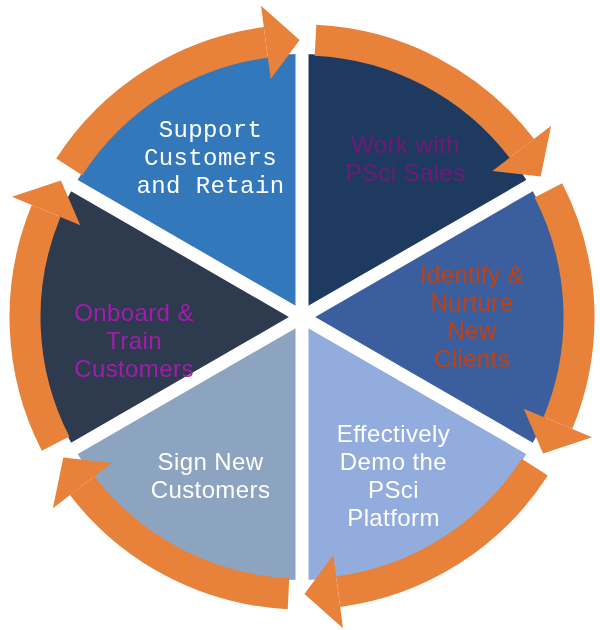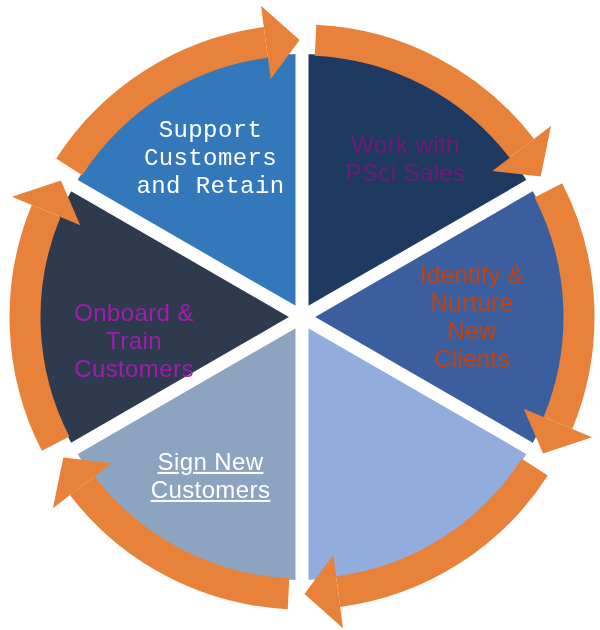--- a/index.html
+++ b/index.html
@@ -70,21 +70,25 @@
       <path d="M 69.2 166.9 A 277 277 0 0 1 265.8 42.4" fill="none" stroke="#E8823A" stroke-width="31"></path>
       <polygon points="261.0,5.7 270.7,79.1 299.6,40.0" fill="#E8823A"></polygon>
     </svg>
   <div id="label-layer">
       <div class="seg-label" style="left: 393.5px; top: 158.5px; color: #701a75; margin-left: 12px;">Work with
 PSci Sales</div>
       <div class="seg-label" style="left: 472px; top: 317px; color: #c2410c;">Identify &amp;
 Nurture
 New
 Clients</div>
-      <div class="seg-label" style="left: 210.5px; top: 475.5px; color: rgb(255, 255, 255); text-decoration: underline;">Sign New
+      <div class="seg-label" style="left: 393.5px; top: 475.5px; color: rgb(255, 255, 255);">Effectively
+Demo the
+PSci
+Platform</div>
+      <div class="seg-label" style="left: 210.5px; top: 475.5px; color: rgb(255, 255, 255);">Sign New
 Customers</div>
       <div class="seg-label" style="left: 134px; top: 317px; color: #a21caf; margin-top: 24px;">Onboard &amp;
 Train
 Customers</div>
       <div class="seg-label" style="left: 210.5px; top: 158.5px; color: rgb(255, 255, 255); font-family: Liberation Mono, monospace;">Support
 Customers
 and Retain</div>
     </div>
 </div>
 

